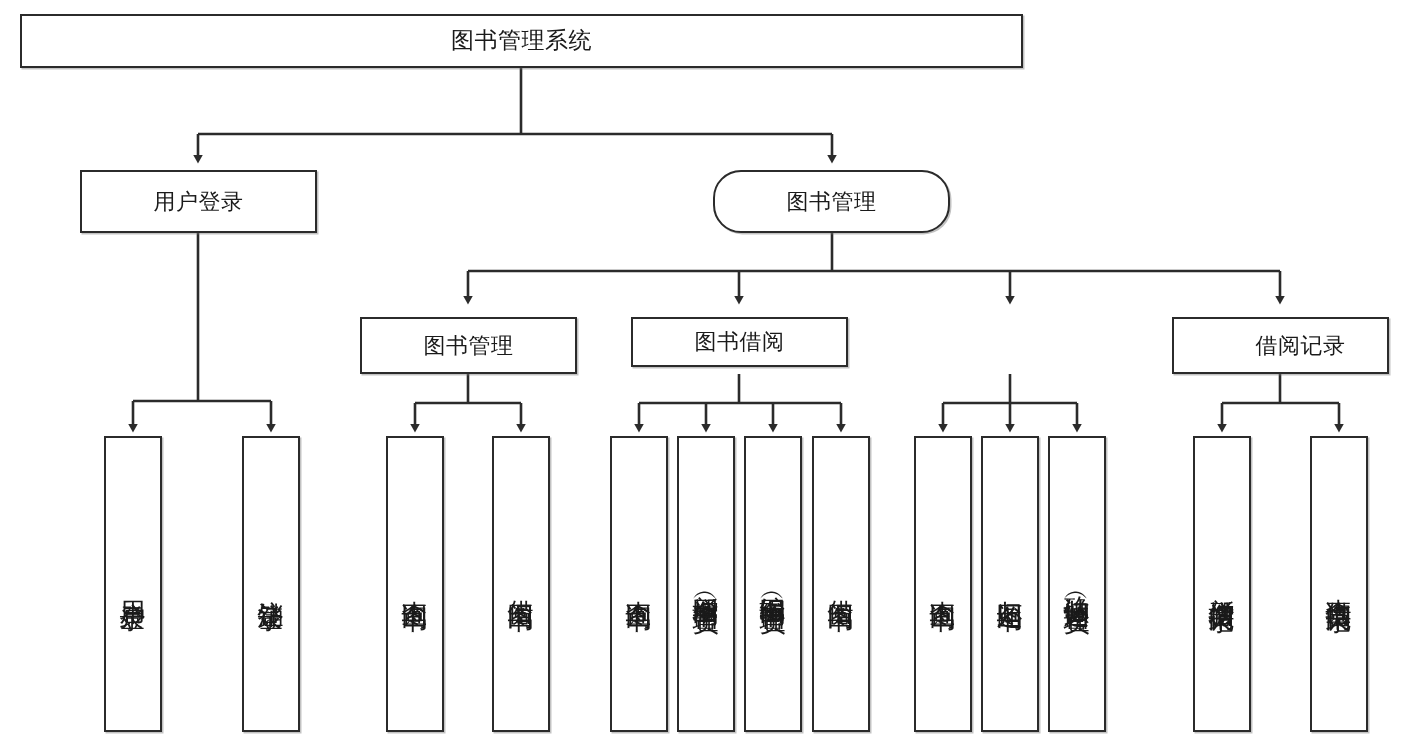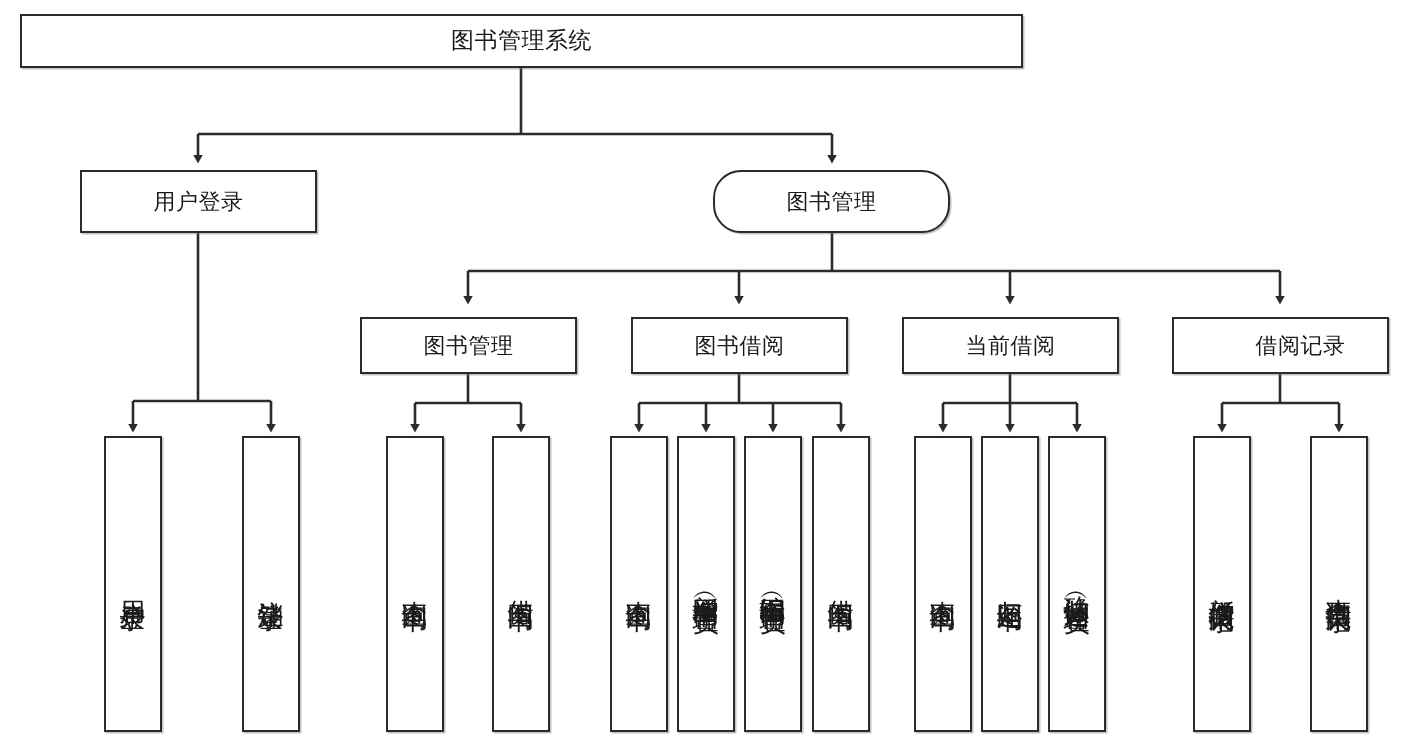--- a/index.html
+++ b/index.html
@@ -138,27 +138,24 @@
   </div>
 
   <div class="node horiz" style="left:713px; top:170px; width:237px; height:63px;border-radius:28px;">
     <span class="label">图书管理</span>
   </div>
 
   <div class="node horiz" style="left:360px; top:317px; width:217px; height:57px;">
     <span class="label">图书管理</span>
   </div>
 
-  <div class="node horiz" style="left:631px; top:317px; width:217px; height:57px;">
+  <div class="node horiz" style="left:631px; top:317px; width:217px; height:50px;">
     <span class="label">图书借阅</span>
   </div>
 
-  <div class="node horiz" style="left:902px; top:317px; width:217px; height:57px;">
-    <span class="label">当前借阅</span>
-  </div>
 
   <div class="node horiz" style="left:1172px; top:317px; width:217px; height:57px;padding-left:40px;">
     <span class="label">借阅记录</span>
   </div>
 
   <div class="node vert" style="left:104px; top:436px; width:58px; height:296px;">
     <span class="label">用户登录</span>
   </div>
 
   <div class="node vert" style="left:242px; top:436px; width:58px; height:296px;">

